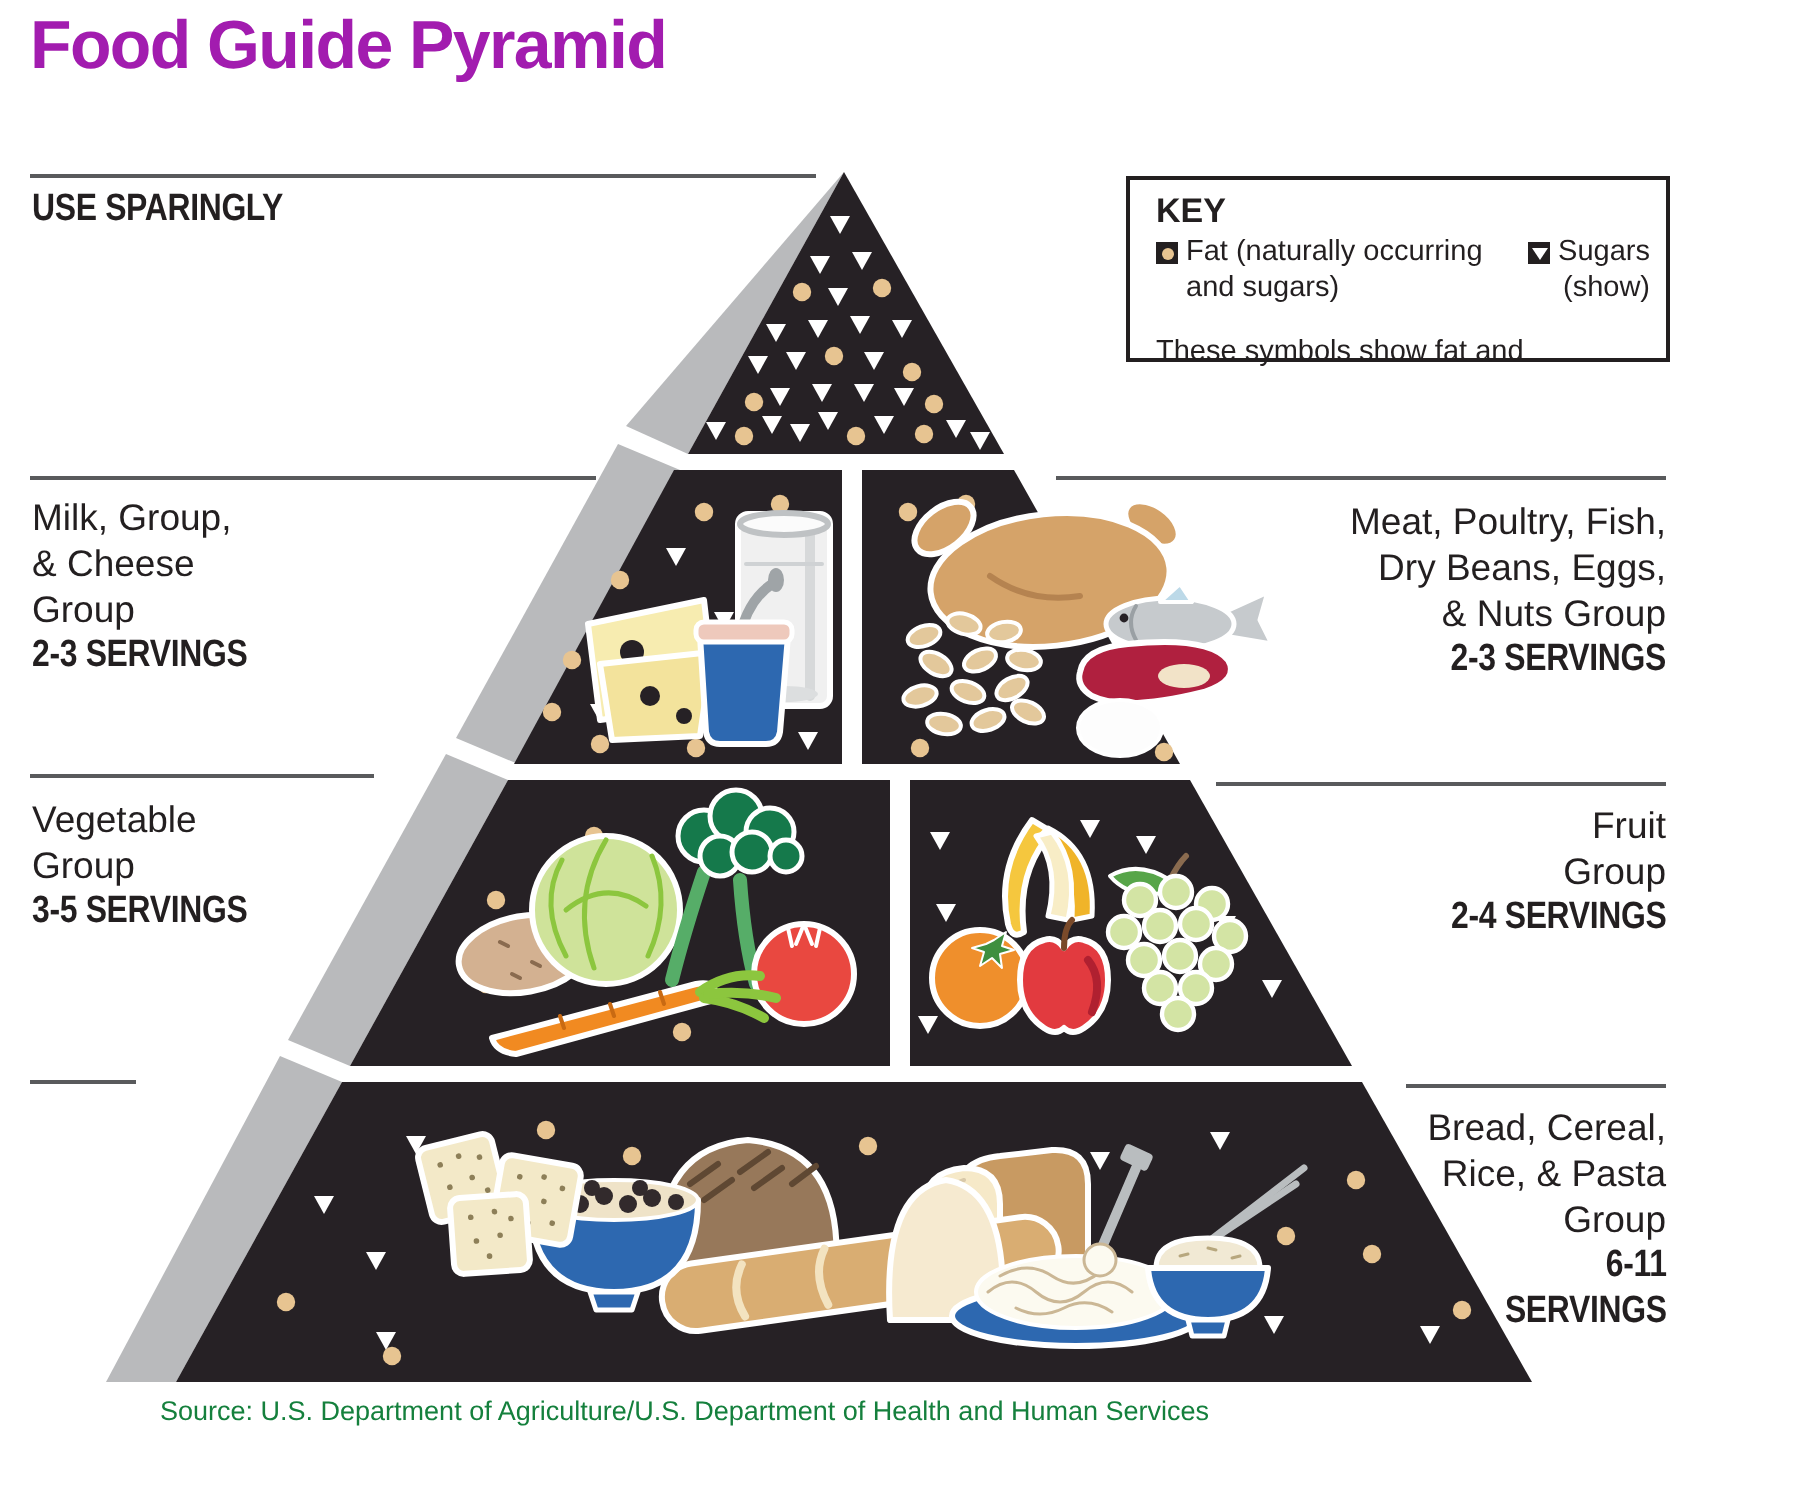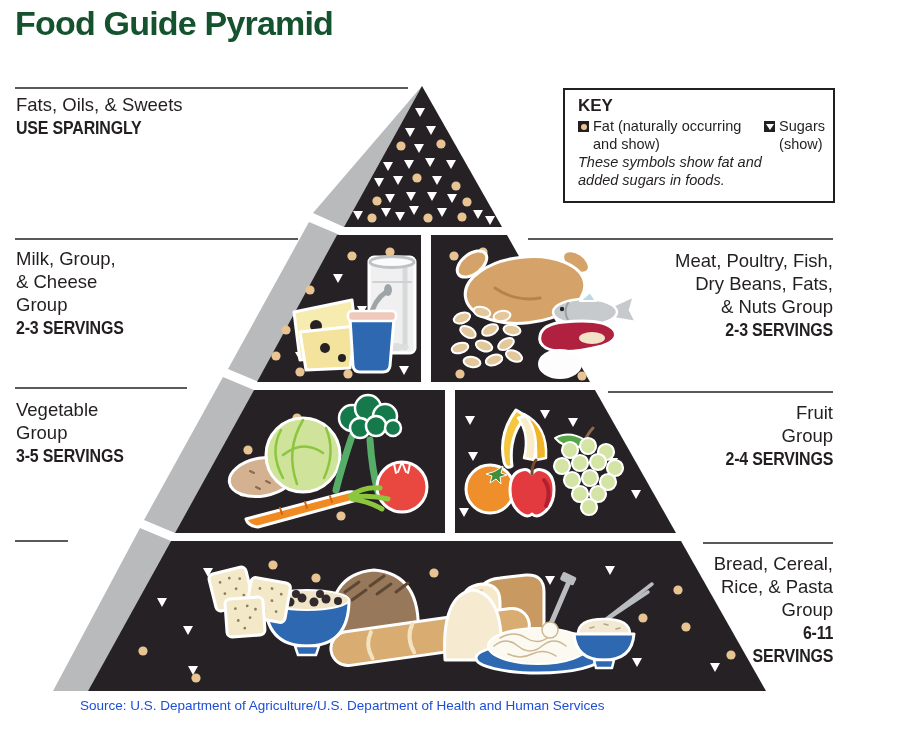--- a/index.html
+++ b/index.html
@@ -3,45 +3,45 @@
 <meta charset="utf-8">
 <style>
   html,body{margin:0;padding:0;background:#ffffff;}
   .stage{
     position:relative;width:906px;height:752px;background:#fff;overflow:hidden;
     font-family:"Liberation Sans","DejaVu Sans",sans-serif;color:#231f20;
   }
   .stage svg{position:absolute;left:0;top:0;pointer-events:none;}
   .title{
     position:absolute;left:15px;top:4px;font-size:34px;font-weight:800;
-    letter-spacing:-0.8px;color:#14532d;white-space:nowrap;text-align:right;
+    letter-spacing:-0.8px;color:#a21caf;white-space:nowrap;text-align:right;
   }
   .hline{position:absolute;height:2px;background:#595a5c;}
   .lblock{position:absolute;font-size:18.5px;line-height:23px;white-space:nowrap;}
   .lblock.left{left:16px;text-align:left;}
   .lblock.right{right:73px;text-align:right;}
   .sv{font-weight:700;font-size:19px;letter-spacing:-0.2px;transform:scaleX(.84);}
   .left .sv{transform-origin:left center;}
   .right .sv{transform-origin:right center;}
   .keybox{
-    position:absolute;left:563px;top:88px;width:272px;height:115px;background:#fff;
+    position:absolute;left:563px;top:88px;width:272px;height:93px;background:#fff;
     border:2px solid #231f20;box-sizing:border-box;padding:6px 8px 6px 13px;
   }
   .key-heading{font-size:17px;font-weight:800;letter-spacing:0;}
   .key-row{display:flex;font-size:14.5px;line-height:17.5px;margin-top:2px;}
   .key-fat{display:flex;}
-  .key-sugar{display:flex;margin-left:auto;text-align:left;}
+  .key-sugar{display:flex;margin-left:auto;text-align:right;}
   .sq{
     width:11px;height:11px;background:#231f20;flex:none;margin:3px 4px 0 0;
     display:inline-flex;align-items:center;justify-content:center;
   }
   .dot{width:6px;height:6px;border-radius:50%;background:#e7c491;}
   .tri{width:0;height:0;border-left:4px solid transparent;border-right:4px solid transparent;border-top:6.5px solid #ffffff;}
-  .key-note{font-size:14.5px;line-height:17.5px;margin-top:1px;font-style:italic;}
-  .source{position:absolute;left:80px;top:698px;font-size:13.5px;color:#1d4ed8;white-space:nowrap;}
+  .key-note{font-size:14.5px;line-height:17.5px;margin-top:15px;}
+  .source{position:absolute;left:80px;top:698px;font-size:13.5px;color:#15803d;white-space:nowrap;}
 </style>
 </head>
 <body>
 
 <div class="stage">
 
   <svg width="906" height="752" viewBox="0 0 906 752">
     <defs>
       <path id="sug" d="M-5,-4 L5,-4 L0,5 Z" fill="#ffffff"></path>
       <circle id="fat" r="4.6" fill="#e7c491"></circle>
@@ -369,34 +369,33 @@
 
   <div class="hline" style="left:15px;top:87px;width:393px;"></div>
   <div class="hline" style="left:15px;top:238px;width:283px;"></div>
   <div class="hline" style="left:528px;top:238px;width:305px;"></div>
   <div class="hline" style="left:15px;top:387px;width:172px;"></div>
   <div class="hline" style="left:608px;top:391px;width:225px;"></div>
   <div class="hline" style="left:15px;top:540px;width:53px;"></div>
   <div class="hline" style="left:703px;top:542px;width:130px;"></div>
 
   <div class="lblock left" style="top:93px;">
-    <div>Fats, Oils, &amp; Sweets</div>
     <div class="sv">USE SPARINGLY</div>
   </div>
 
   <div class="lblock left" style="top:247px;">
     <div>Milk, Group,</div>
     <div>&amp; Cheese</div>
     <div>Group</div>
     <div class="sv">2-3 SERVINGS</div>
   </div>
 
   <div class="lblock right" style="top:249px;">
     <div>Meat, Poultry, Fish,</div>
-    <div>Dry Beans, Fats,</div>
+    <div>Dry Beans, Eggs,</div>
     <div>&amp; Nuts Group</div>
     <div class="sv">2-3 SERVINGS</div>
   </div>
 
   <div class="lblock left" style="top:398px;">
     <div>Vegetable</div>
     <div>Group</div>
     <div class="sv">3-5 SERVINGS</div>
   </div>
 
@@ -416,34 +415,33 @@
 
   <div class="keybox">
     <div class="key-heading">KEY</div>
     <div class="key-row">
       <div class="key-fat">
         <span class="sq">
             <span class="dot"></span>
           </span>
         <div>
           <div>Fat (naturally occurring</div>
-          <div>and show)</div>
+          <div>and sugars)</div>
         </div>
       </div>
       <div class="key-sugar">
         <span class="sq">
             <span class="tri"></span>
           </span>
         <div>
           <div>Sugars</div>
           <div>(show)</div>
         </div>
       </div>
     </div>
     <div class="key-note">
       <div>These symbols show fat and</div>
-      <div>added sugars in foods.</div>
     </div>
   </div>
 
   <div class="source">Source: U.S. Department of Agriculture/U.S. Department of Health and Human Services</div>
 
 </div>
 
 </body></html>

